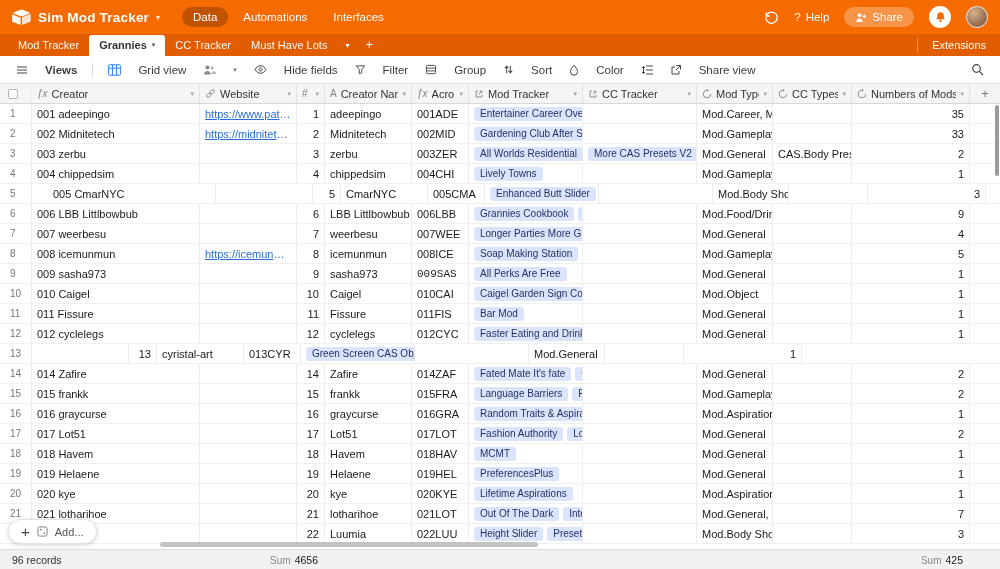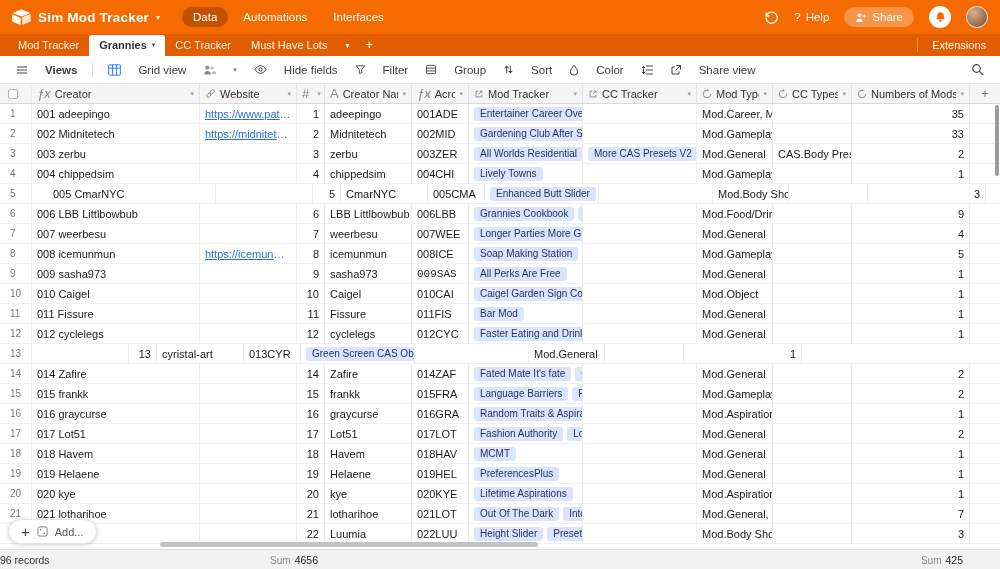--- a/index.html
+++ b/index.html
@@ -78,21 +78,21 @@
   .hcell {
     display:flex; align-items:center; gap:4px; padding:0 5px;
     border-right:1px solid #e3e3e3; flex:none; overflow:hidden; cursor:pointer;
   }
   .hcell .hlabel { flex:1; overflow:hidden; white-space:nowrap; }
   .hchev { font-size:7px; color:#a3a3a3; flex:none; }
   .rownum-h { width:32px; border-right:1px solid #ededed; }
   .cb { width:10px; height:10px; border:1px solid #b5b5b5; border-radius:2px; margin-left:3px; background:#fff; }
   .addfield-h { width:30px; justify-content:center; color:#777; font-size:13px; border-right:none; background:#f5f5f5; }
   .cicon { display:flex; align-items:center; color:#858585; font-size:9px; flex:none; }
-  .cicon .txtic { font-size:13px; color:#858585; }
+  .cicon .txtic { font-size:10px; color:#858585; }
   .cicon .txtic.it { font-style:italic; }
 
   .grow { display:flex; height:20px; border-bottom:1px solid #f0f0f0; background:#fff; font-size:11px; color:#1a1a1a; }
   .cell {
     display:flex; align-items:center; padding:0 5px; border-right:1px solid #ededed;
     flex:none; overflow:hidden; white-space:nowrap; cursor:default;
   }
   .cell.right { justify-content:flex-end; }
   .rownum { width:32px; color:#777; font-size:10px; padding-left:10px; border-right:1px solid #ededed; }
   .fillcell { flex:1; border-right:none; }
@@ -110,21 +110,21 @@
   .ab-plus { font-size:15px; color:#444; line-height:1; }
 
   .hscroll { position:absolute; left:160px; bottom:2px; width:378px; height:5px; border-radius:3px; background:#c2c2c2; cursor:pointer; }
   .vscroll { position:absolute; right:1px; top:21px; width:4px; height:71px; border-radius:2px; background:#9b9b9b; cursor:pointer; }
 
   
   .statusbar {
     height:20px; flex:none; background:#f1f1f1; border-top:1px solid #dcdcdc;
     position:relative; font-size:10.5px; color:#333; display:flex; align-items:center;
   }
-  .records { margin-left:0; }
+  .records { margin-left:12px; }
   .sum { position:absolute; top:0; height:20px; display:flex; align-items:center; justify-content:flex-end; }
   .sum-id { left:0; width:318px; }
   .sum-mods { left:0; width:963px; }
   .sum .sl { color:#8a8a8a; font-size:10px; margin-right:4px; font-style:normal; }
   .sum .sv { color:#222; font-weight:normal; }
 </style>
 </head>
 <body>
 
 <div class="app">

